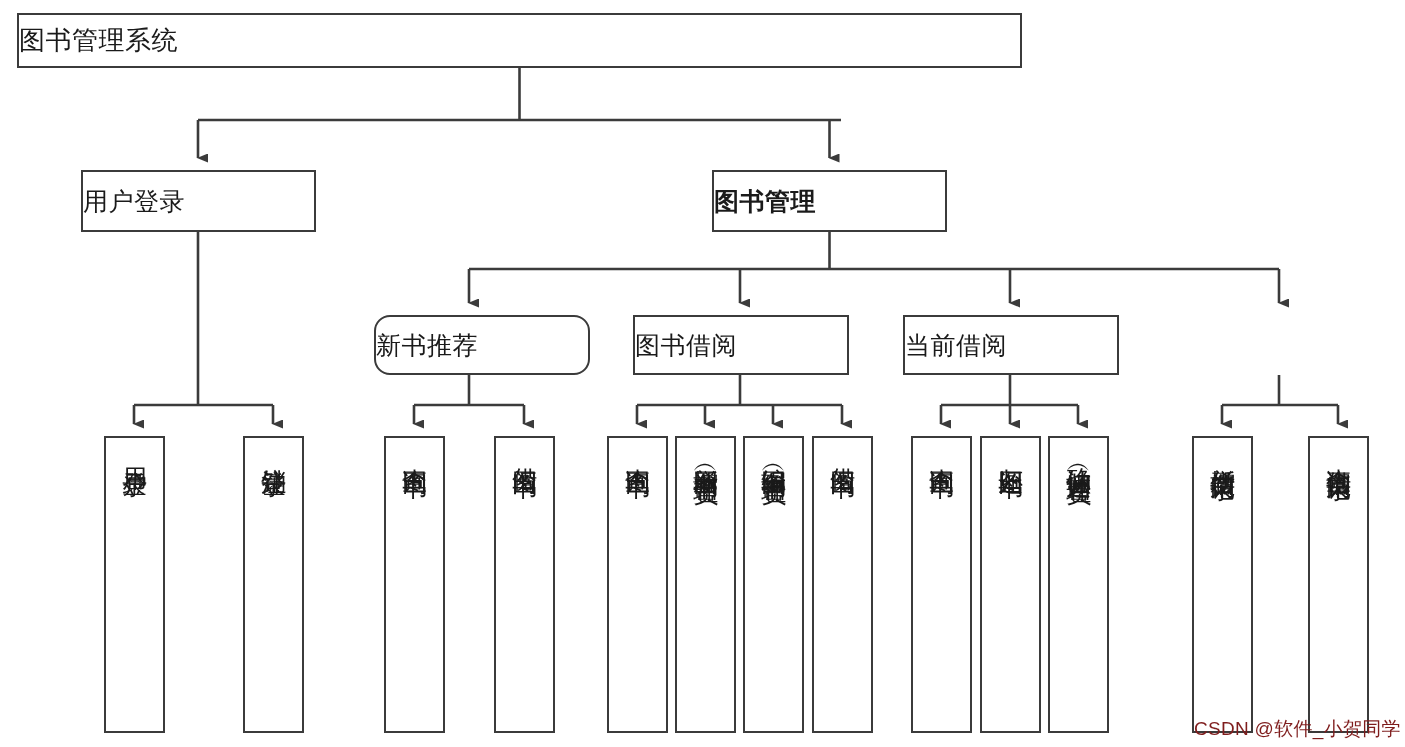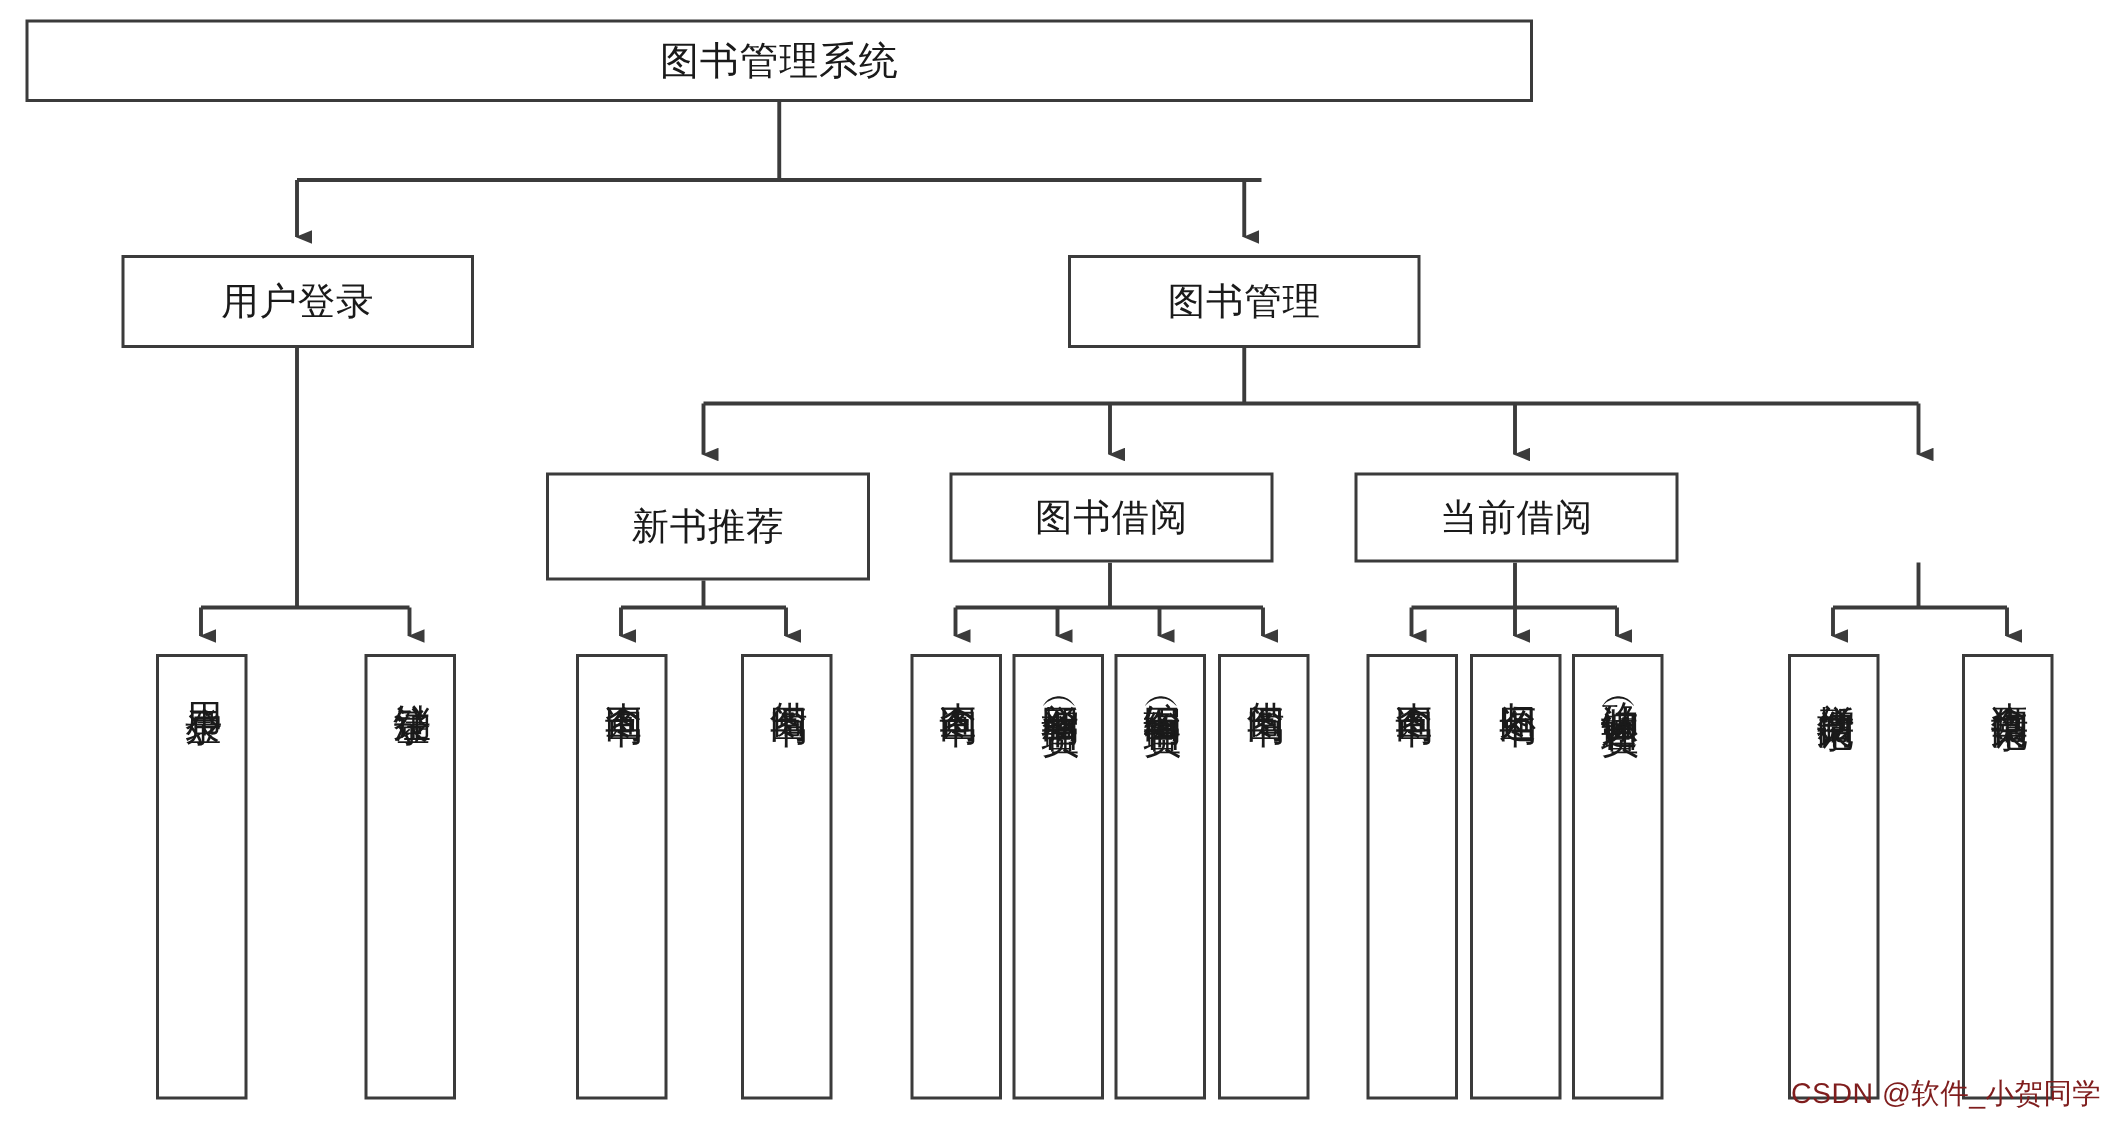--- a/index.html
+++ b/index.html
@@ -27,21 +27,21 @@
     height: 747px;
     pointer-events: none;
   }
   .node {
     position: absolute;
     box-sizing: border-box;
     background: #ffffff;
     border: 2px solid #3b3b3b;
     display: flex;
     align-items: center;
-    justify-content: center;
+    justify-content: flex-start;
     overflow: hidden;
   }
   .node-label {
     text-align: center;
     line-height: 1.14;
     color: #1a1a1a;
     white-space: pre;
   }
   
   .node.horiz .node-label {
@@ -128,25 +128,25 @@
     </g>
   </svg>
 
   <div class="node horiz root" style="left:17px; top:13px; width:1005px; height:55px;">
     <span class="node-label">图书管理系统</span>
   </div>
 
   <div class="node horiz" style="left:81px; top:170px; width:235px; height:62px;">
     <span class="node-label">用户登录</span>
   </div>
-  <div class="node horiz" style="left:712px; top:170px; width:235px; height:62px;">
+  <div class="node horiz" style="left:712px; top:170px; width:235px; height:62px;font-weight:bold;">
     <span class="node-label">图书管理</span>
   </div>
 
-  <div class="node horiz" style="left:364px; top:315px; width:216px; height:72px;">
+  <div class="node horiz" style="left:374px; top:315px; width:216px; height:60px;border-radius:16px;">
     <span class="node-label">新书推荐</span>
   </div>
   <div class="node horiz" style="left:633px; top:315px; width:216px; height:60px;">
     <span class="node-label">图书借阅</span>
   </div>
   <div class="node horiz" style="left:903px; top:315px; width:216px; height:60px;">
     <span class="node-label">当前借阅</span>
   </div>
 
   <div class="node vert" style="left:104px; top:436px; width:61px; height:297px;">

